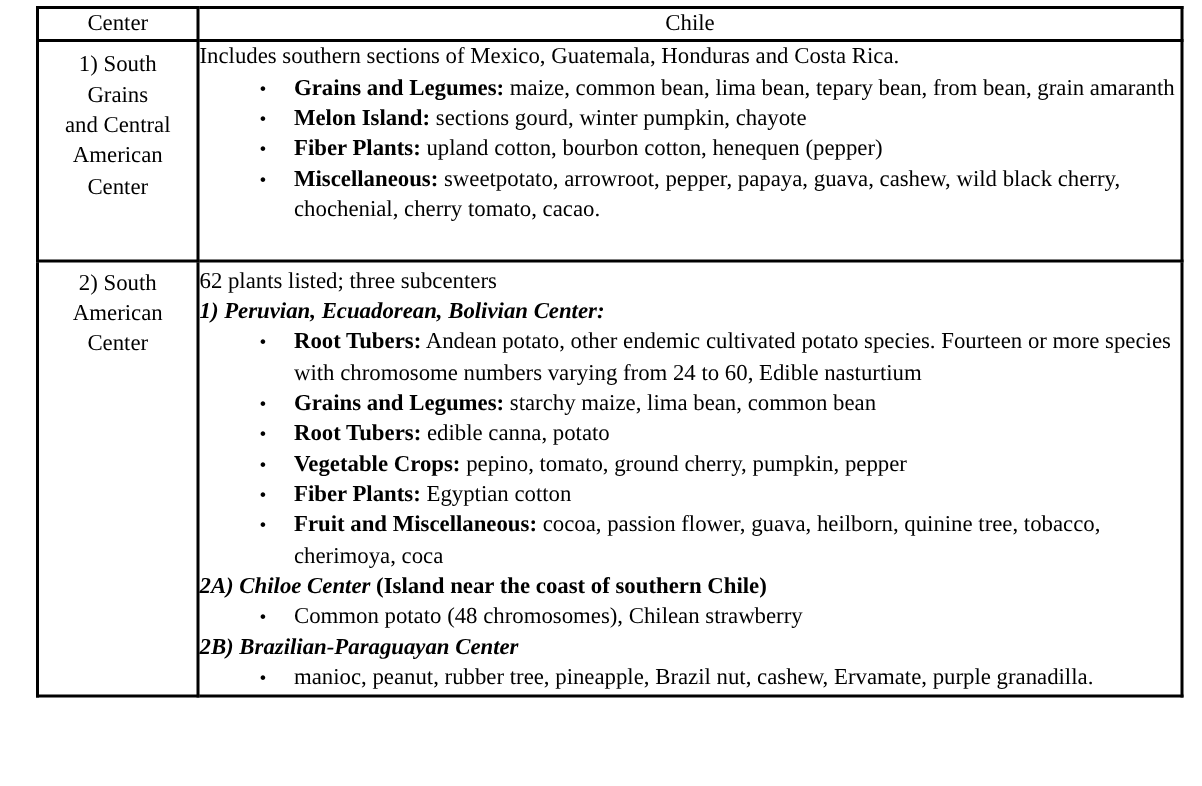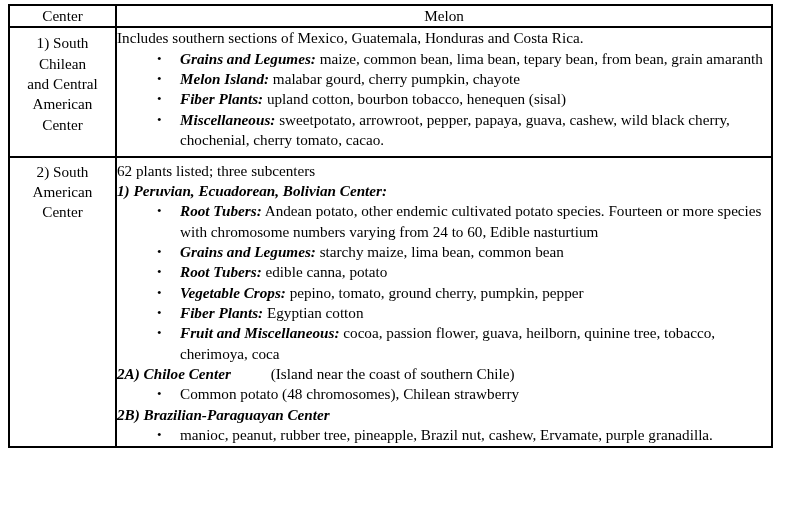--- a/index.html
+++ b/index.html
@@ -17,21 +17,21 @@
 
   .page {
     position: relative;
     width: 801px;
     height: 524px;
     box-sizing: border-box;
   }
 
   table.vavilov {
     position: absolute;
-    left: 8px;
+    left: 24px;
     top: 4px;
     width: 763px;
     border-collapse: collapse;
     table-layout: fixed;
     font-size: 15.2px;
     line-height: 1.34;
   }
 
   table.vavilov td,
   table.vavilov th {
@@ -68,23 +68,22 @@
     padding: 0;
   }
 
   .sub-head {
     margin: 0;
     padding: 0;
     font-weight: bold;
     font-style: italic;
   }
   .sub-head .plain {
-    font-weight: normal;
+    font-weight: bold;
     font-style: normal;
-    margin-left: 36px;
   }
 
   ul.bullets {
     margin: 0;
     padding: 0;
     list-style: none;
   }
   ul.bullets > li {
     position: relative;
     margin: 0;
@@ -93,64 +92,63 @@
   ul.bullets > li::before {
     content: "\2022";
     position: absolute;
     left: 40px;
     top: 0;
     font-size: 13px;
     line-height: 1.48;
   }
   .cat {
     font-weight: bold;
-    font-style: italic;
   }
 
   
-  .row1 .plants-cell { padding-bottom: 5px; }
+  .row1 .plants-cell { padding-bottom: 22px; }
   .row1 .center-cell { padding-top: 5px; }
 
   .row2 .plants-cell { padding-top: 3px; }
   .row2 .center-cell { padding-top: 4px; }
 </style>
 </head>
 <body>
 
 <div class="page">
 
   <table class="vavilov">
     <colgroup>
       <col class="col-center">
       <col class="col-plants">
     </colgroup>
 
     <thead>
       <tr>
         <th class="hdr-cell">Center</th>
-        <th class="hdr-cell">Melon</th>
+        <th class="hdr-cell">Chile</th>
       </tr>
     </thead>
 
     <tbody>
 
       <tr class="row1">
         <td class="center-cell">
           <div>1) South</div>
-          <div>Chilean</div>
+          <div>Grains</div>
           <div>and Central</div>
           <div>American</div>
           <div>Center</div>
         </td>
         <td class="plants-cell">
           <p class="lead-line">Includes southern sections of Mexico, Guatemala, Honduras and Costa Rica.</p>
           <ul class="bullets">
             <li><span class="cat">Grains and Legumes:</span><span> maize, common bean, lima bean, tepary bean, from bean, grain amaranth</span></li>
-            <li><span class="cat">Melon Island:</span><span> malabar gourd, cherry pumpkin, chayote</span></li>
-            <li><span class="cat">Fiber Plants:</span><span> upland cotton, bourbon tobacco, henequen (sisal)</span></li>
+            <li><span class="cat">Melon Island:</span><span> sections gourd, winter pumpkin, chayote</span></li>
+            <li><span class="cat">Fiber Plants:</span><span> upland cotton, bourbon cotton, henequen (pepper)</span></li>
             <li><span class="cat">Miscellaneous:</span><span> sweetpotato, arrowroot, pepper, papaya, guava, cashew, wild black cherry, chochenial, cherry tomato, cacao.</span></li>
           </ul>
         </td>
       </tr>
 
       <tr class="row2">
         <td class="center-cell">
           <div>2) South</div>
           <div>American</div>
           <div>Center</div>

